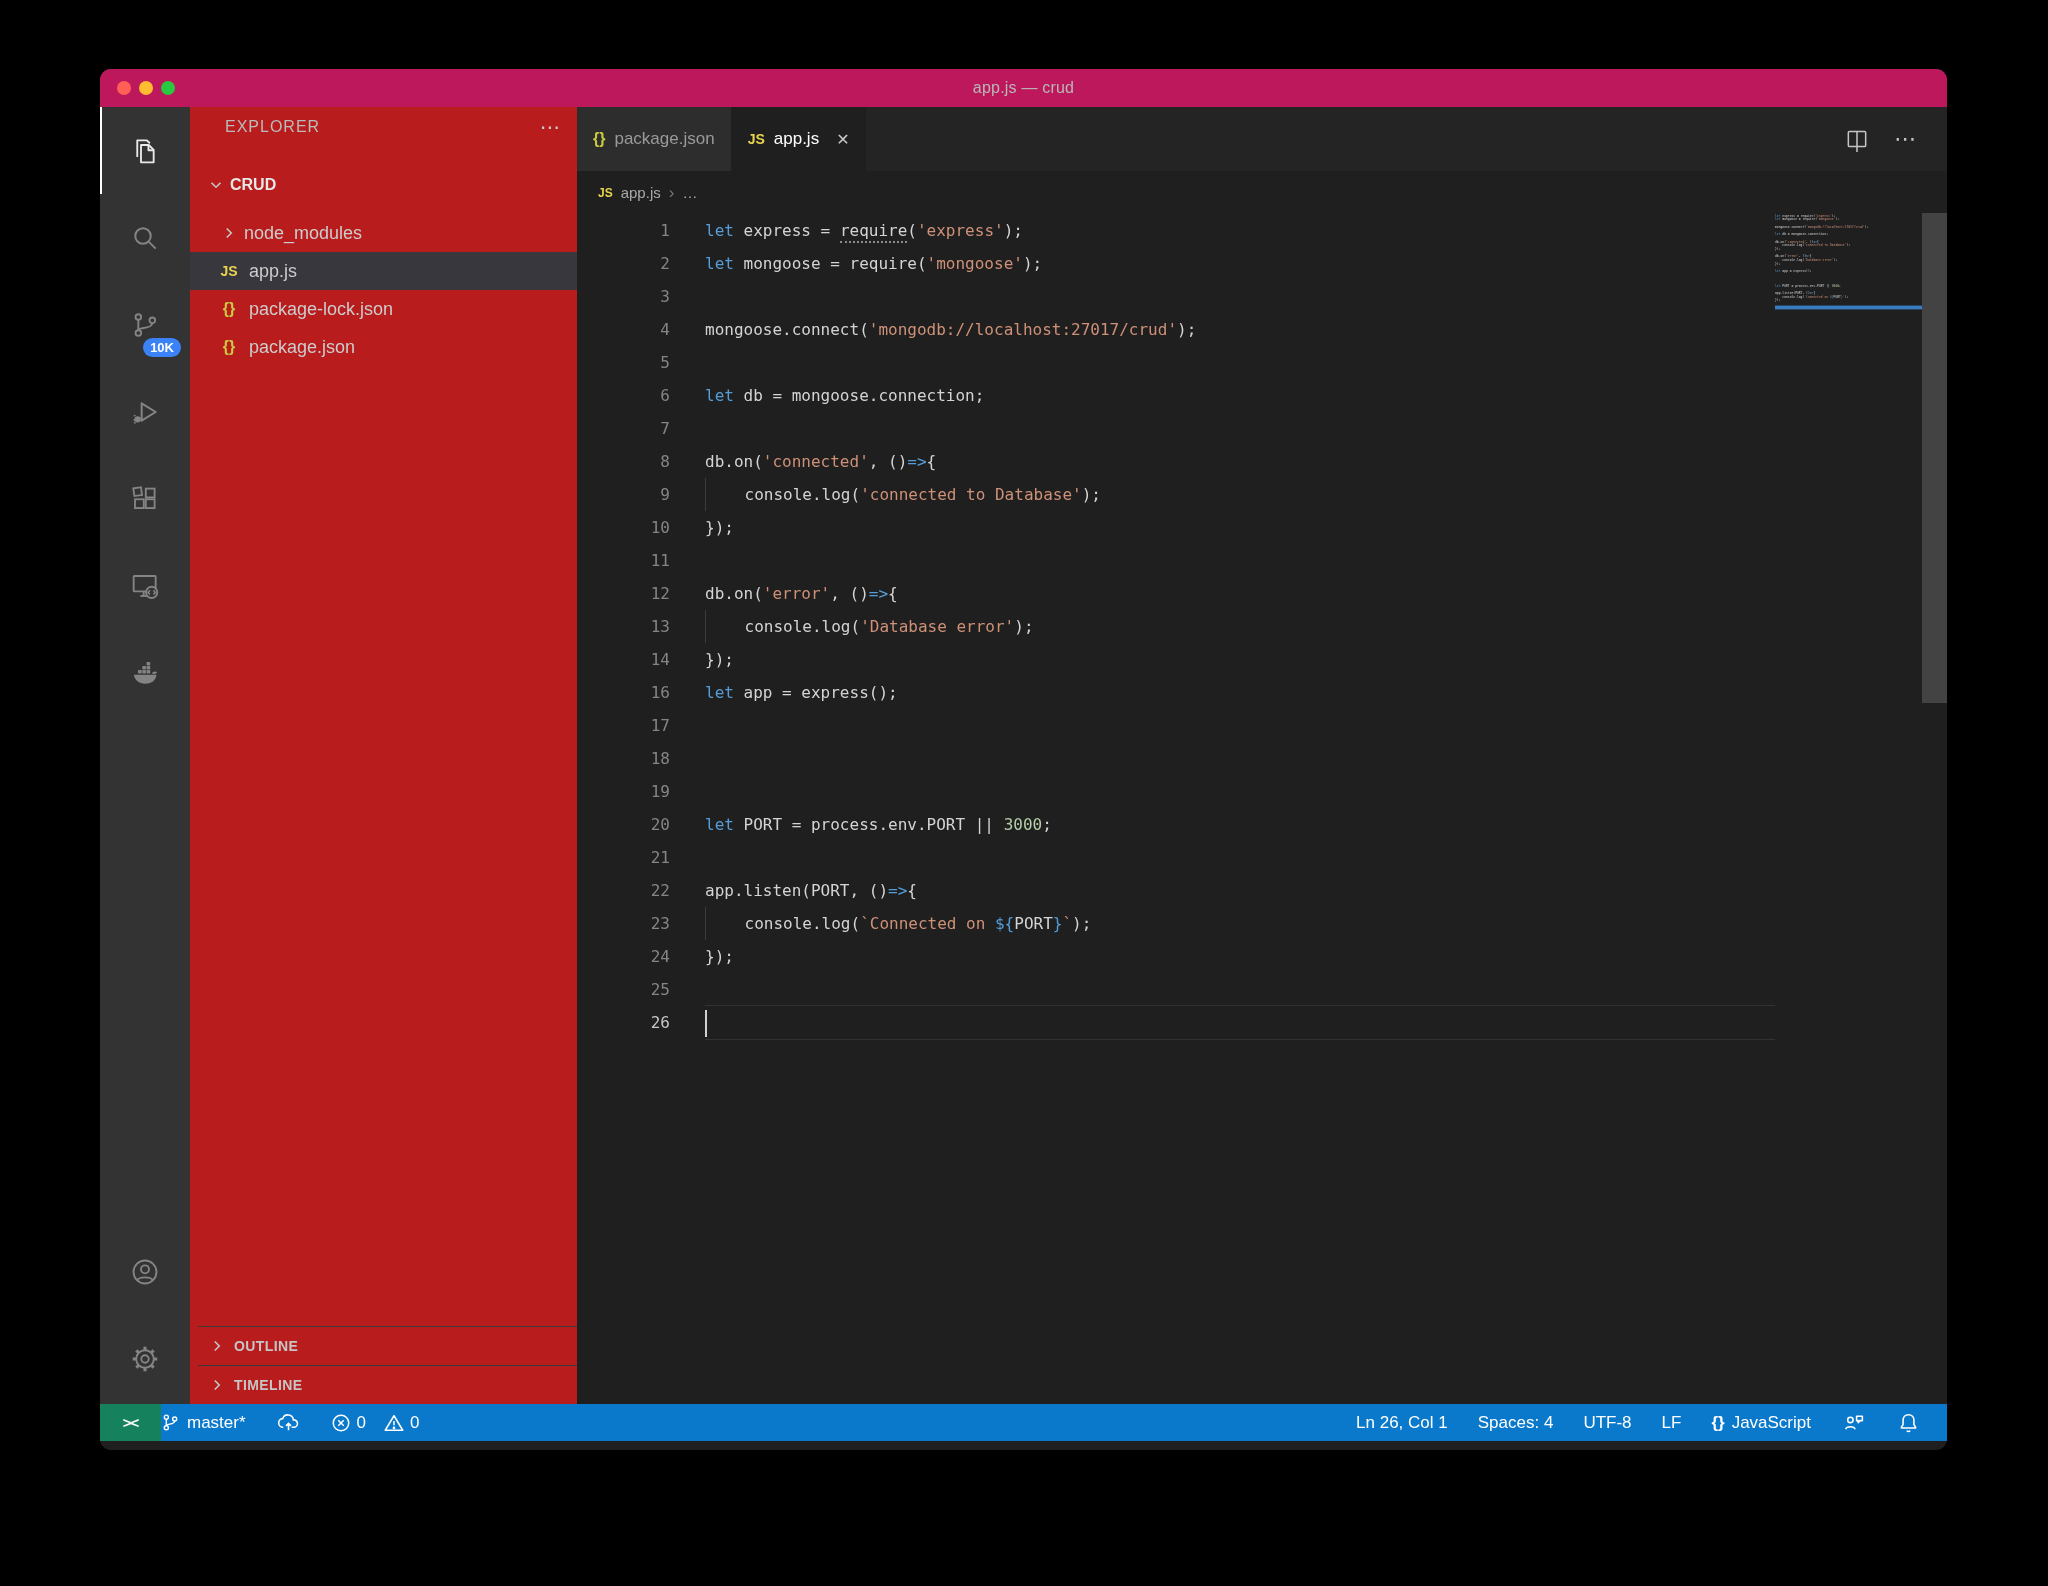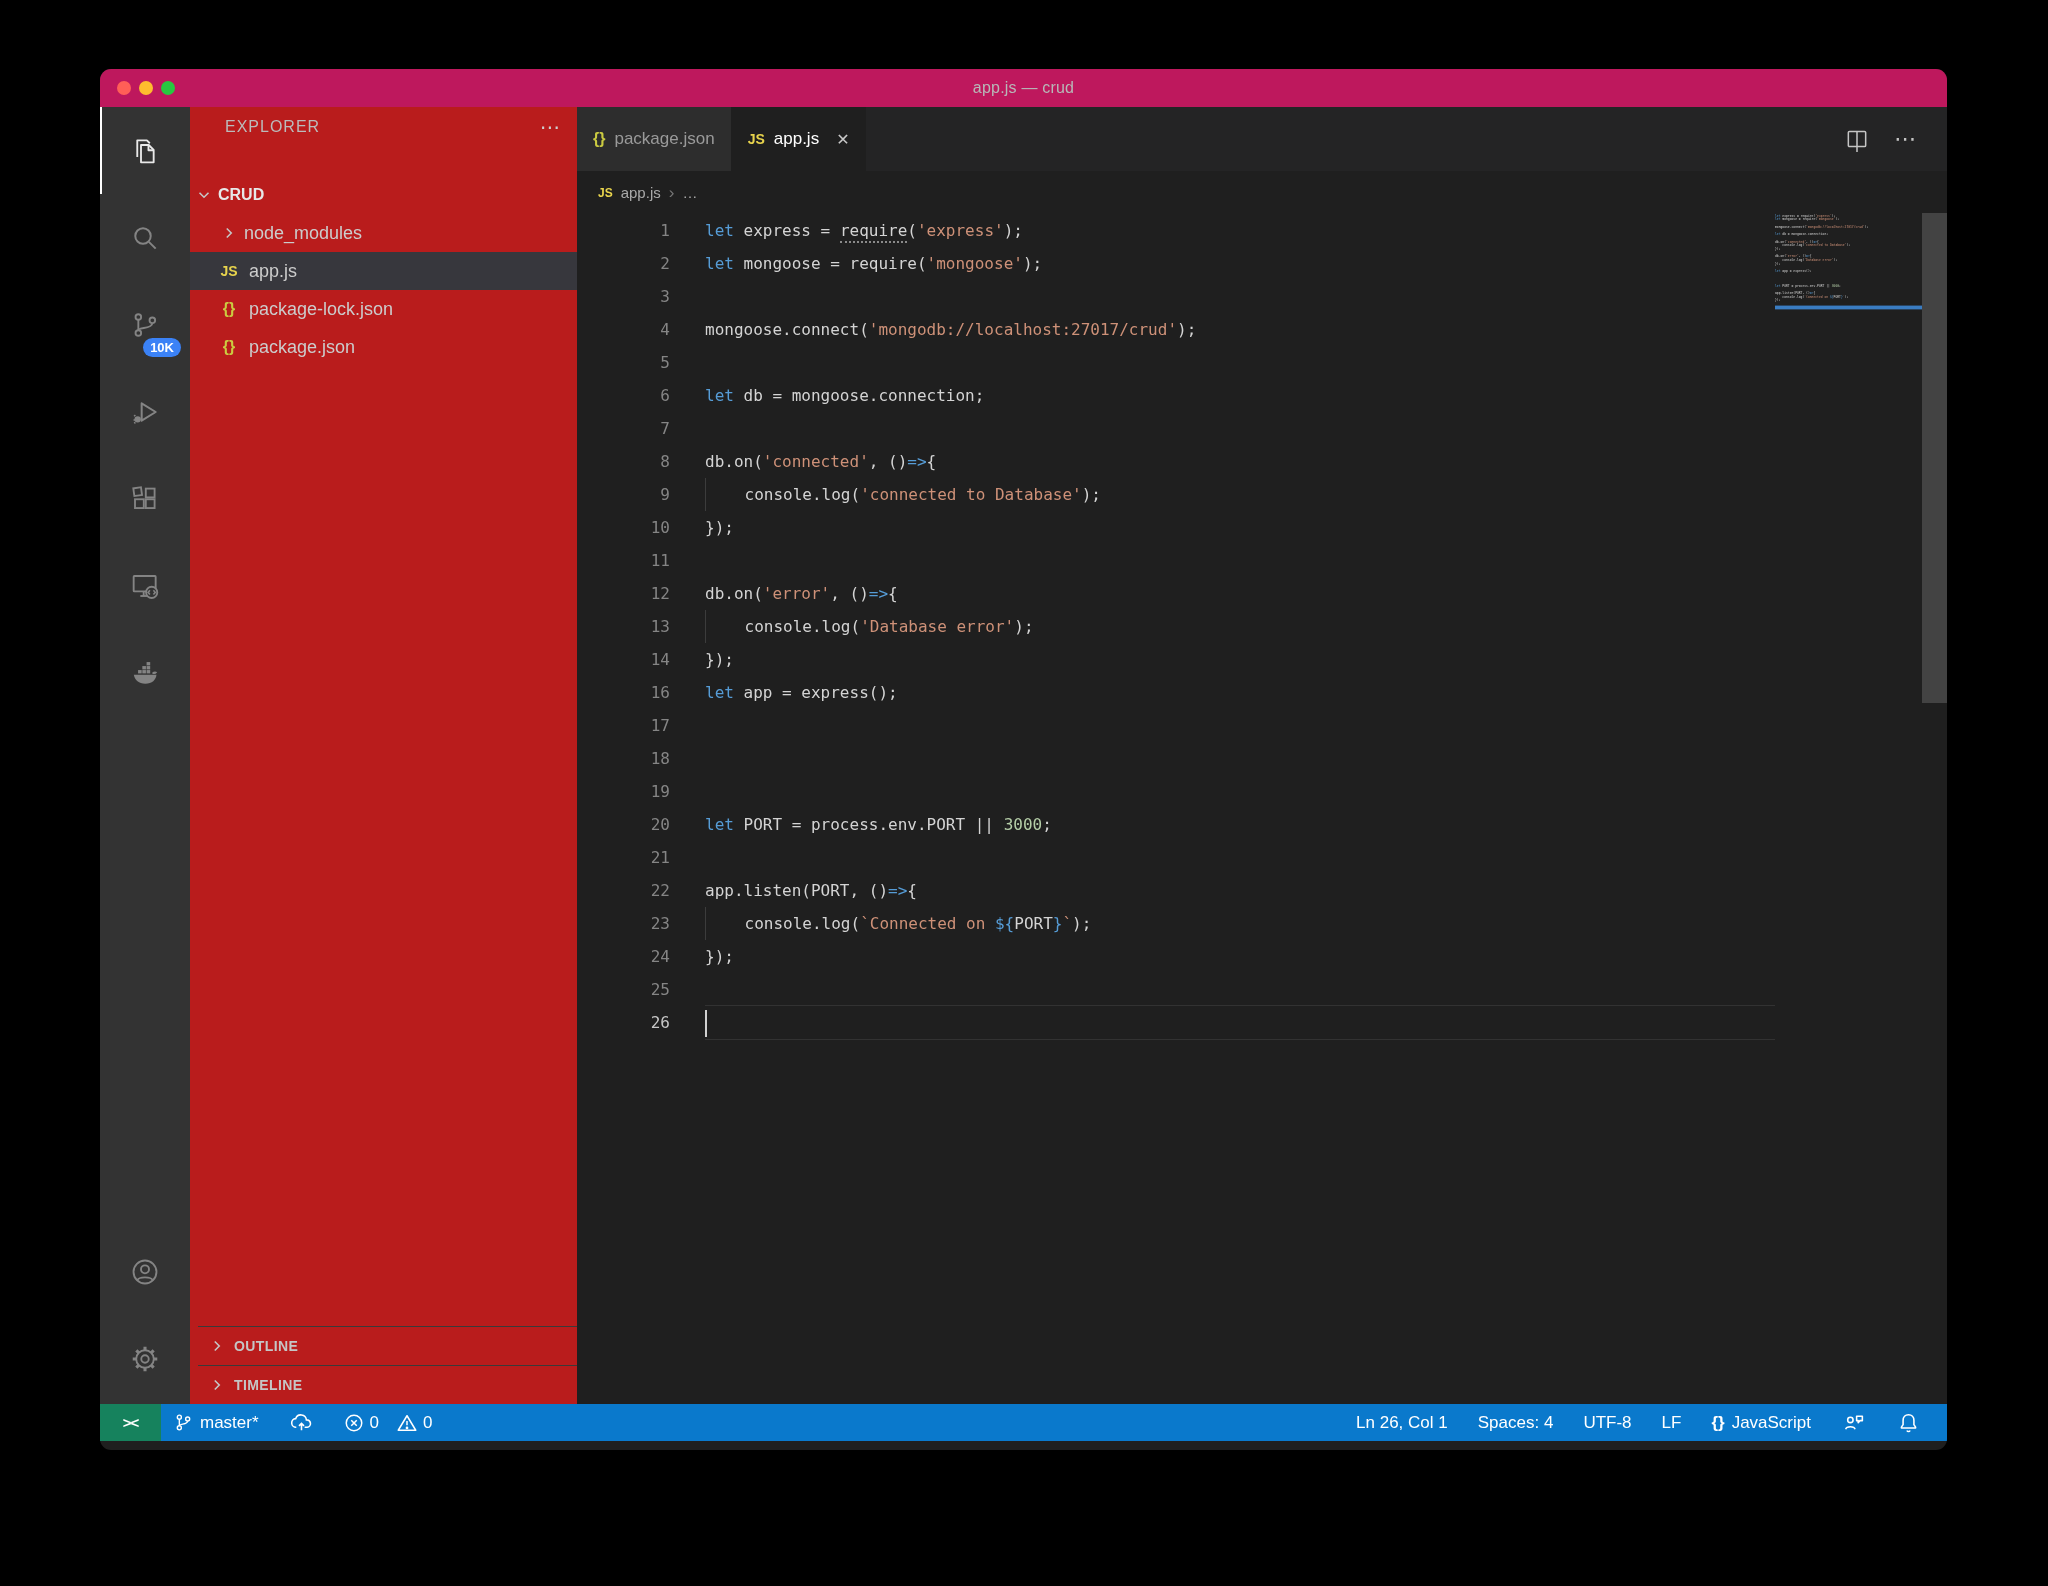--- a/index.html
+++ b/index.html
@@ -19,21 +19,21 @@
   .ab-item.active::before{content:"";position:absolute;left:0;top:0;bottom:0;width:2px;background:#ffffff;}
   .ab-item svg{width:32px;height:32px;}
   .ab-badge{position:absolute;right:9px;bottom:11px;background:#3b82f6;color:#fff;font-size:13px;font-weight:700;
             padding:3px 7px;border-radius:12px;line-height:1;}
   .ab-bottom{margin-top:auto;margin-bottom:2px;}
   
   .sidebar{width:387px;background:#b91c1c;display:flex;flex-direction:column;color:#cccccc;}
   .sb-header{height:40px;flex:none;display:flex;align-items:center;padding-left:35px;position:relative;
              color:#bbbbbb;font-size:16px;letter-spacing:1px;}
   .sb-actions{position:absolute;right:16px;top:0;height:40px;display:flex;align-items:center;color:#cfcfcf;font-size:20px;}
-  .sb-root{height:38px;margin-top:29px;display:flex;align-items:center;padding-left:5px;font-weight:700;font-size:16px;color:#e7e7e7;}
+  .sb-root{height:38px;margin-top:29px;display:flex;align-items:flex-start;padding-left:5px;font-weight:700;font-size:16px;color:#e7e7e7;margin-left:12px;}
   .sb-root .chev{color:#c5c5c5;display:flex;margin-right:5px;}
   .row{height:38px;display:flex;align-items:center;font-size:18px;color:#cccccc;}
   .row.selected{background:#37373d;}
   .row .chev{margin-left:30px;margin-right:6px;color:#c5c5c5;display:flex;}
   .row .ficon{width:26px;margin-left:26px;margin-right:7px;text-align:center;font-weight:700;flex:none;}
   .ficon.js{color:#e8d44d;font-size:14px;}
   .ficon.br{color:#cbcb41;font-size:16px;}
   .sb-bottom{margin-top:auto;}
   .sb-section{height:38px;display:flex;align-items:center;border-top:1px solid #3a3a3a;font-weight:700;font-size:14px;
               color:#c5c5c5;letter-spacing:.4px;margin-left:8px;}
@@ -73,21 +73,21 @@
   .minimap-inner{width:775px;transform:scale(0.19);transform-origin:0 0;
                  font-family:"DejaVu Sans Mono",monospace;font-size:16px;position:relative;}
   .mline{height:19.3px;line-height:19.3px;white-space:pre;}
   .mbar{position:absolute;left:0;top:482px;width:100%;height:20px;background:#3a7cc1;}
   .scrollbar{position:absolute;top:106px;right:0;width:25px;bottom:0;}
   .slider{position:absolute;top:0;left:0;width:25px;height:490px;background:rgba(110,110,110,0.45);}
   
   .statusbar{height:37px;background:#0a79cc;display:flex;align-items:center;color:#ffffff;font-size:17px;font-weight:500;}
   .remote{width:61px;height:100%;background:#16825d;display:flex;align-items:center;justify-content:center;
           font-size:15px;font-weight:700;letter-spacing:-1px;flex:none;}
-  .sb-left{display:flex;align-items:center;gap:30px;padding-left:13px;}
+  .sb-left{display:flex;align-items:center;gap:30px;}
   .sb-item{display:flex;align-items:center;gap:7px;}
   .sb-right{margin-left:auto;display:flex;align-items:center;gap:30px;padding-right:26px;}
   .problems{display:flex;align-items:center;gap:6px;}
   .problems .gap{width:6px;}
   svg{display:block;}
 </style>
 </head>
 <body>
 
 <div class="window">

